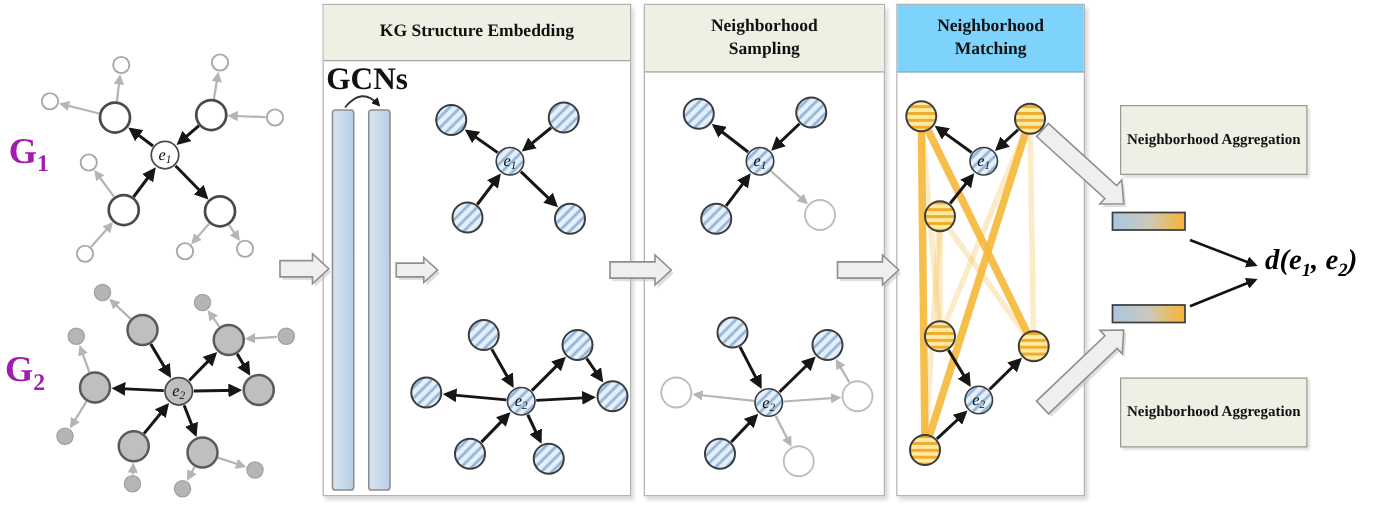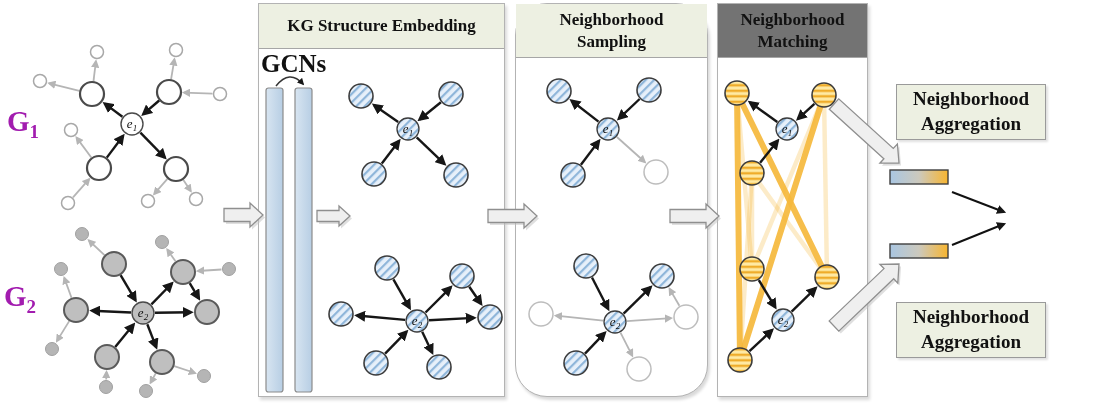--- a/index.html
+++ b/index.html
@@ -2,30 +2,30 @@
 <html><head>
 <meta charset="utf-8">
 <style>
   html,body{margin:0;padding:0;background:#fff;}
   .canvas{position:relative;width:1101px;height:405px;background:#fff;overflow:hidden;
           font-family:"Liberation Serif",serif;}
   .panel{position:absolute;background:#ffffff;border:1.5px solid #b3b3b3;
          box-shadow:2px 3px 3px rgba(0,0,0,0.15);z-index:1;box-sizing:border-box;}
   .panel-header{background:#edf0e2;border-bottom:1.5px solid #a6a6a6;
          display:flex;align-items:center;justify-content:center;text-align:center;
-         font-weight:bold;font-size:17px;color:#111;line-height:1.25;padding:2px 23px;box-sizing:border-box;}
+         font-weight:bold;font-size:14px;color:#111;line-height:1.25;padding:2px 23px;box-sizing:border-box;}
   #panel-embedding{left:258px;top:3px;width:247px;height:394px;}
   #panel-embedding .panel-header{height:45px;}
-  #panel-sampling{left:515px;top:3px;width:193px;height:394px;border-radius:32px;}
+  #panel-sampling{left:515px;top:3px;width:193px;height:394px;}
   #panel-sampling .panel-header{height:54px;}
   #panel-matching{left:717px;top:3px;width:151px;height:394px;}
   #panel-matching .panel-header{height:54px;}
   .agg-box{position:absolute;background:#edf0e2;border:1.5px solid #9a9a9a;
          display:flex;align-items:center;justify-content:center;text-align:center;
-         font-weight:bold;font-size:19px;color:#111;line-height:1.3;
+         font-weight:bold;font-size:12px;color:#111;line-height:1.3;
          box-shadow:2px 2px 2px rgba(0,0,0,0.12);z-index:1;box-sizing:border-box;}
   #agg-top{left:896px;top:84px;width:150px;height:56px;}
   #agg-bottom{left:896px;top:302px;width:150px;height:56px;}
   #diagram-svg{position:absolute;left:0;top:0;z-index:2;pointer-events:none;}
   .g-label{position:absolute;font-weight:bold;font-size:29px;color:#a21caf;z-index:3;}
   .g-label sub{font-size:19px;}
   #g1{left:7px;top:105px;}
   #g2{left:4px;top:280px;}
   #gcns{position:absolute;left:261px;top:50px;font-weight:bold;font-size:25px;color:#111;z-index:3;}
   #formula{position:absolute;left:1012px;top:195px;font-style:italic;font-weight:bold;
@@ -39,21 +39,21 @@
 
   <div class="panel" id="panel-embedding">
     <div class="panel-header" style="background: rgb(237, 240, 226);">KG Structure Embedding</div>
   </div>
 
   <div class="panel" id="panel-sampling">
     <div class="panel-header" style="background: rgb(237, 240, 226);">Neighborhood Sampling</div>
   </div>
 
   <div class="panel" id="panel-matching">
-    <div class="panel-header" style="background: #737373;">Neighborhood Matching</div>
+    <div class="panel-header" style="background: #7dd3fc;">Neighborhood Matching</div>
   </div>
 
   <div class="agg-box" id="agg-top" style="background: rgb(237, 240, 226);">Neighborhood Aggregation</div>
 
   <div class="agg-box" id="agg-bottom" style="background: rgb(237, 240, 226);">Neighborhood Aggregation</div>
 
   <svg id="diagram-svg" width="1101" height="405" viewBox="0 0 1101 405">
       <defs>
         <pattern id="hb" width="6" height="6" patternUnits="userSpaceOnUse" patternTransform="rotate(-45)">
           <rect width="6" height="6" fill="#e7f0fa"></rect>
@@ -231,14 +231,15 @@
       <line x1="952" y1="192" x2="1004" y2="212" stroke="#111" stroke-width="2" marker-end="url(#ab)"></line>
       <line x1="952" y1="245" x2="1004" y2="224" stroke="#111" stroke-width="2" marker-end="url(#ab)"></line>
     </svg>
 
   <div class="g-label" id="g1"><span>G</span><sub>1</sub></div>
 
   <div class="g-label" id="g2"><span>G</span><sub>2</sub></div>
 
   <div id="gcns">GCNs</div>
 
+  <div id="formula"><span>d(</span><span>e</span><sub>1</sub><span>, </span><span>e</span><sub>2</sub><span>)</span></div>
 
 </div>
 
 </body></html>

